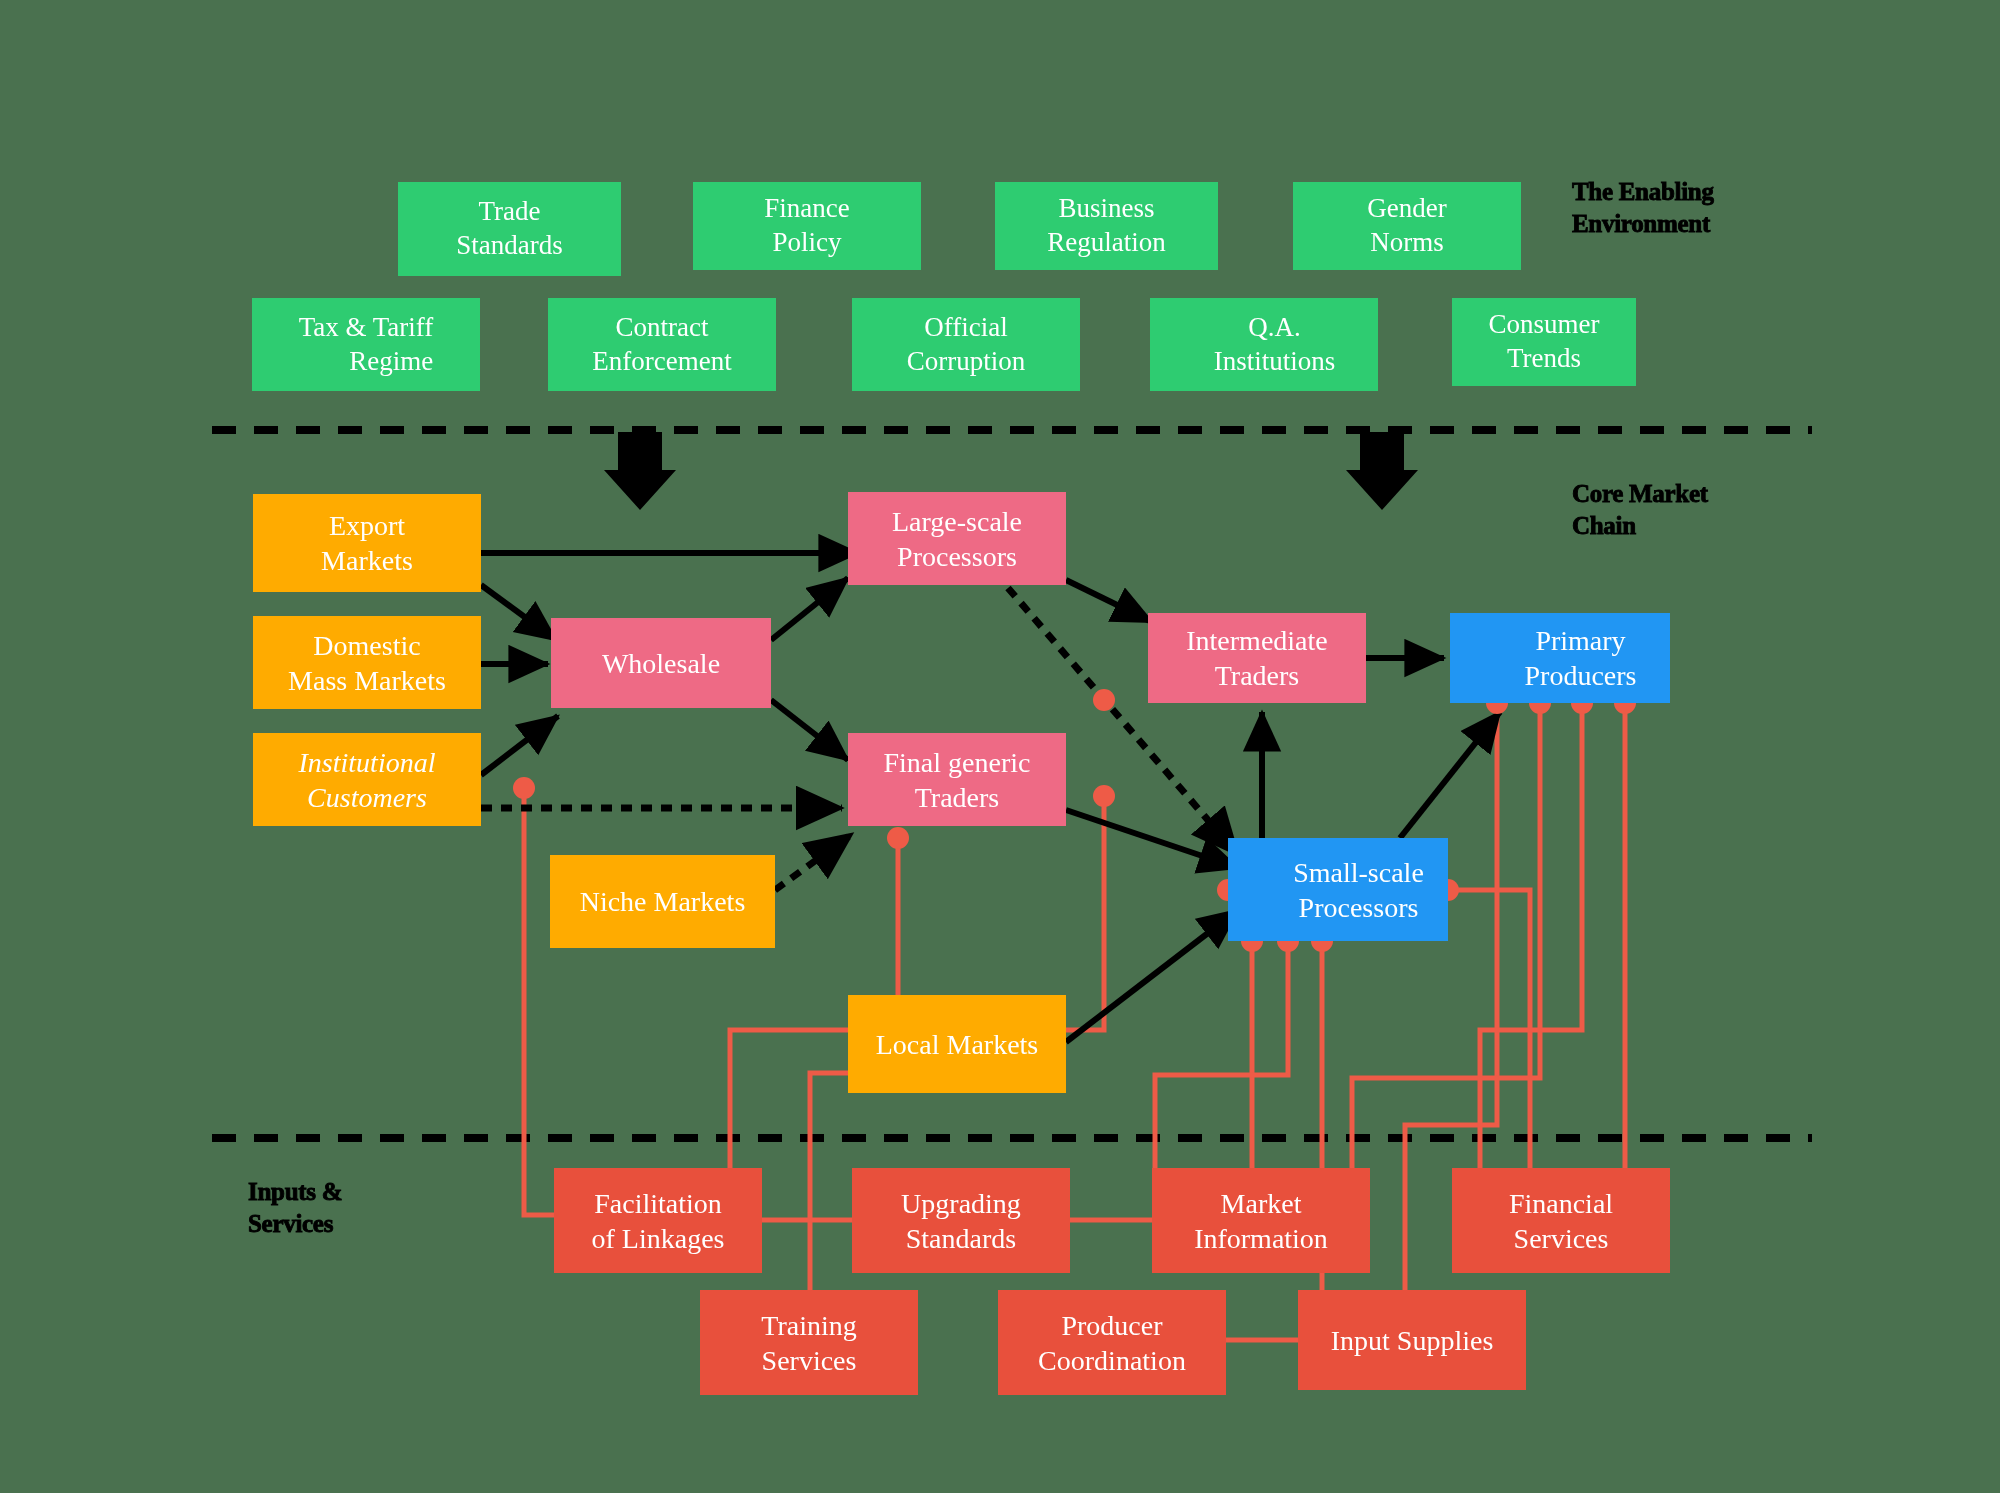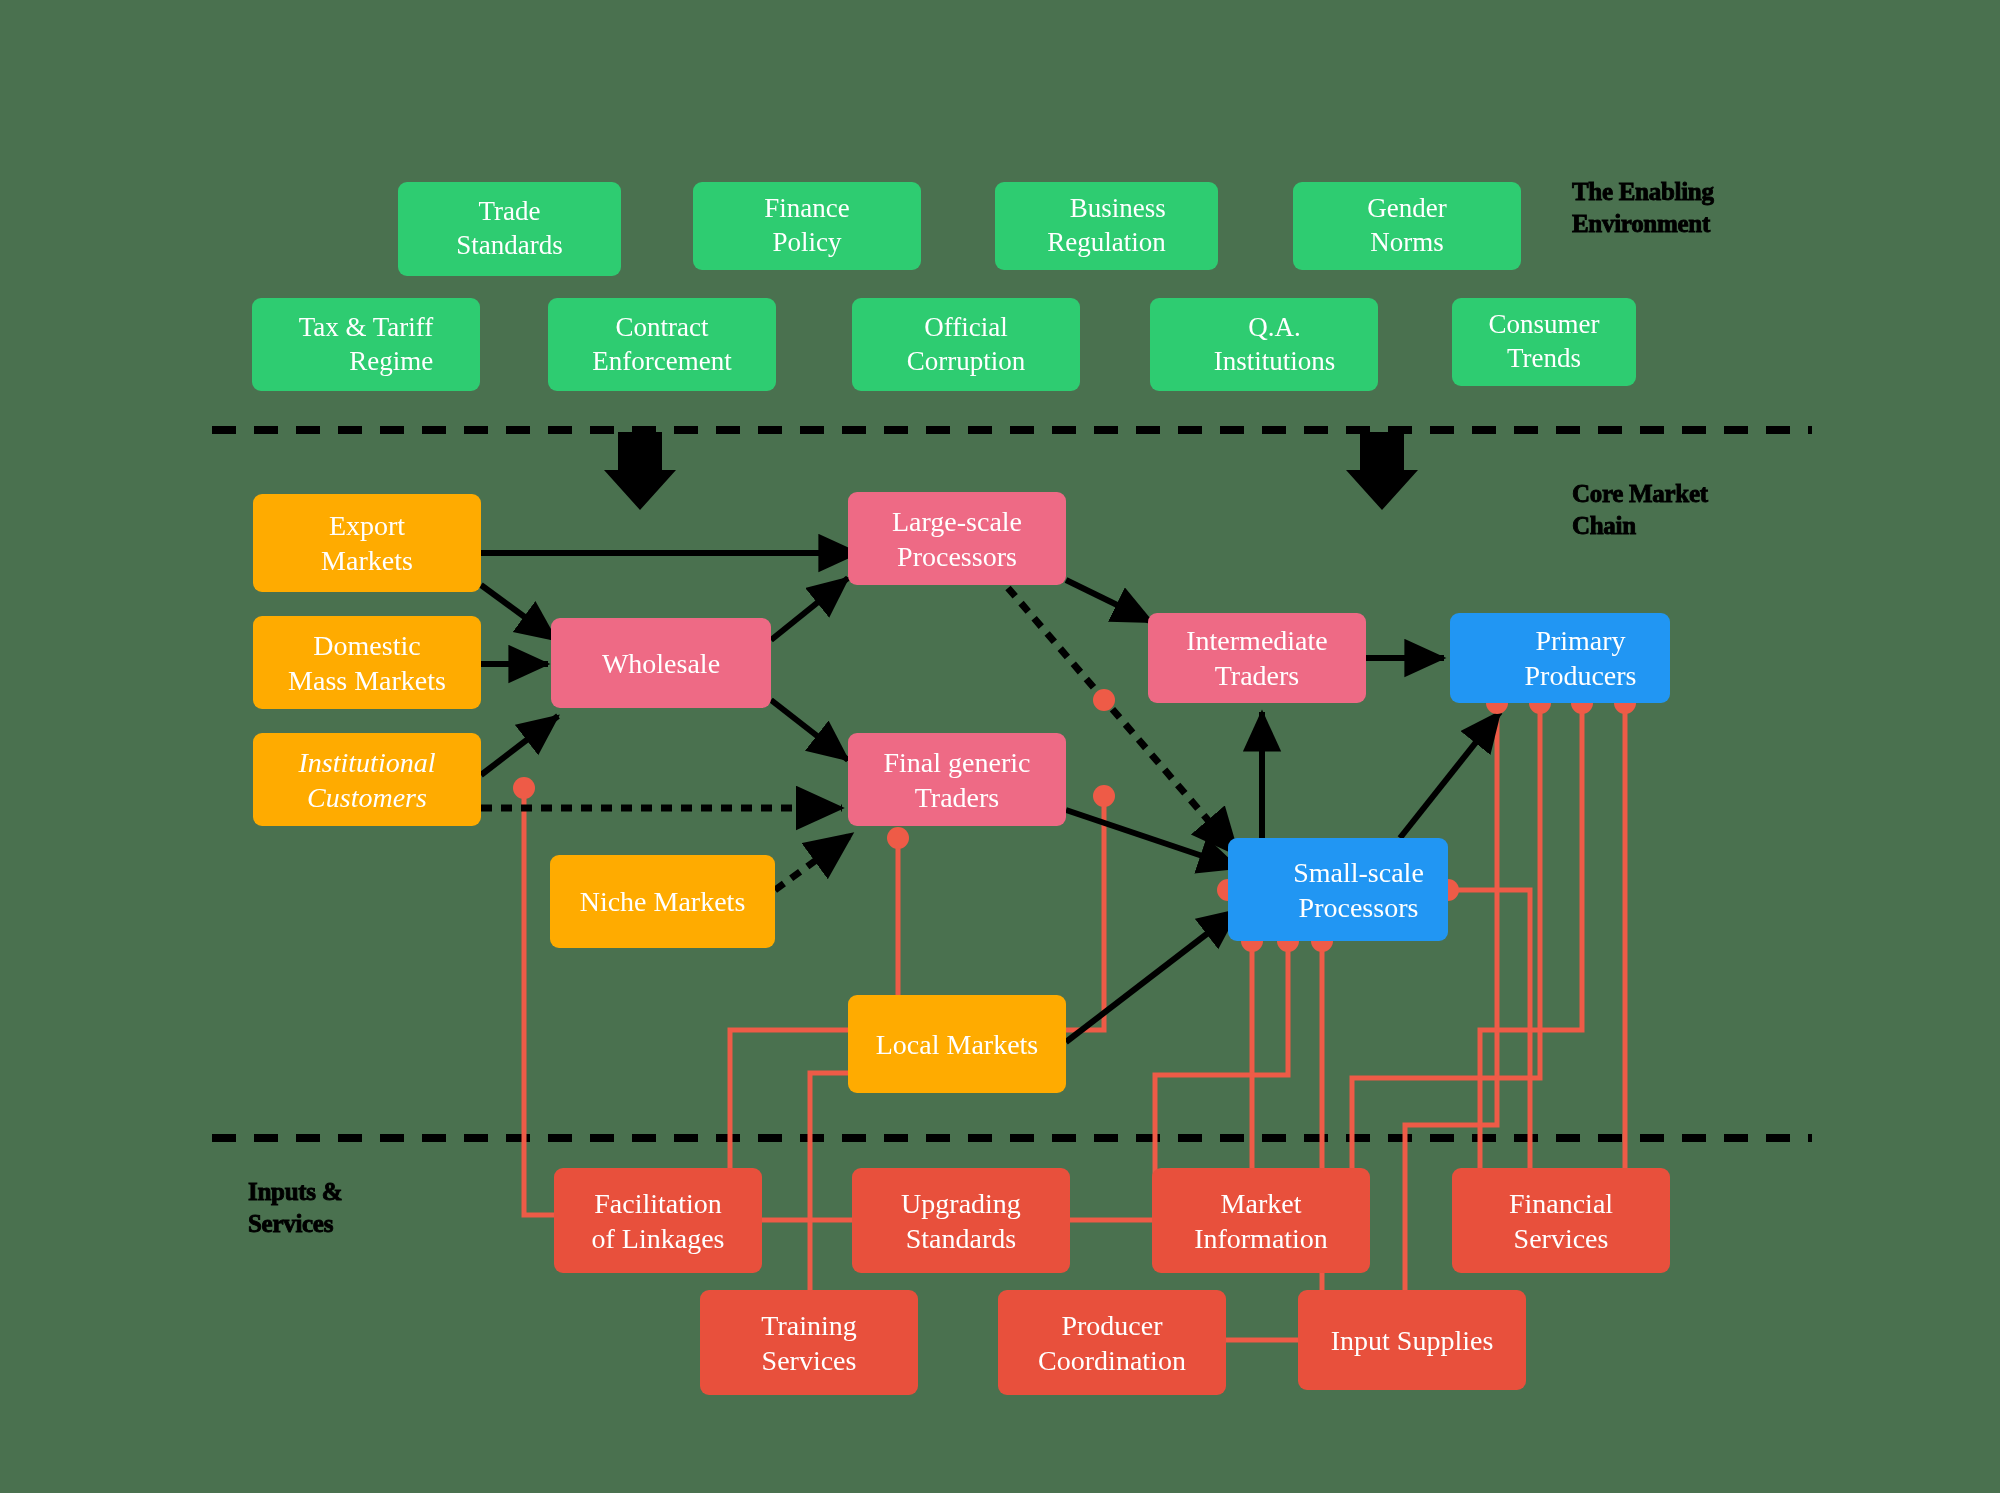--- a/index.html
+++ b/index.html
@@ -31,21 +31,20 @@
     position: absolute;
     display: flex;
     align-items: center;
     justify-content: center;
     text-align: center;
     color: #ffffff;
     font-family: "Liberation Serif", serif;
     line-height: 1.25;
     box-sizing: border-box;
     padding: 2px 6px;
-    border-radius: 9px;
   }
   .node.green  { background: #2ecc71; }
   .node.orange { background: #ffab00; }
   .node.pink   { background: #ee6a85; }
   .node.blue   { background: #2196f3; padding-left: 47px; }
   .node.red    { background: #e8503c; }
 
   .section-label {
     position: absolute;
     color: #000000;
@@ -141,21 +140,21 @@
   <div id="node-layer">
       <div class="node green" style="left: 398px; top: 182px; width: 223px; height: 94px; font-size: 27px;">
         <span style="white-space: pre-line;">Trade
 Standards</span>
       </div>
       <div class="node green" style="left: 693px; top: 182px; width: 228px; height: 88px; font-size: 27px;">
         <span style="white-space: pre-line;">Finance
 Policy</span>
       </div>
       <div class="node green" style="left: 995px; top: 182px; width: 223px; height: 88px; font-size: 27px;">
-        <span style="white-space: pre-line; text-align: right;">Business
+        <span style="white-space: pre-line;">Business
 Regulation</span>
       </div>
       <div class="node green" style="left: 1293px; top: 182px; width: 228px; height: 88px; font-size: 27px;">
         <span style="white-space: pre-line;">Gender
 Norms</span>
       </div>
       <div class="node green" style="left: 252px; top: 298px; width: 228px; height: 93px; font-size: 27px;">
         <span style="white-space: pre-line; text-align: right;">Tax &amp; Tariff
 Regime</span>
       </div>

